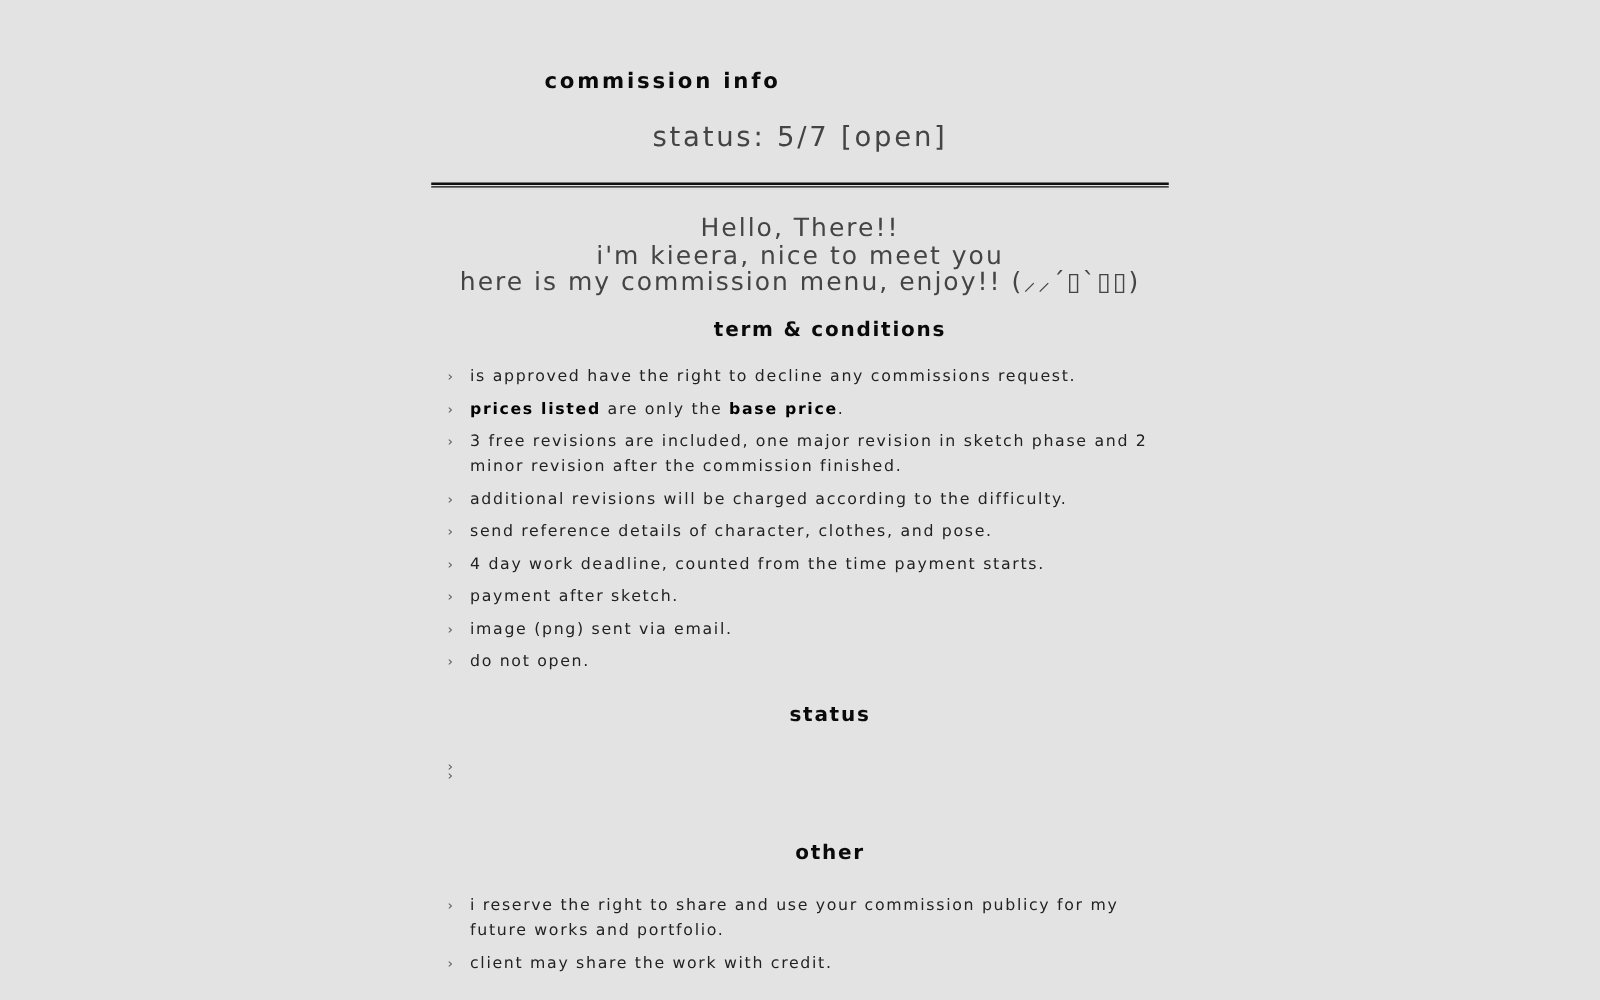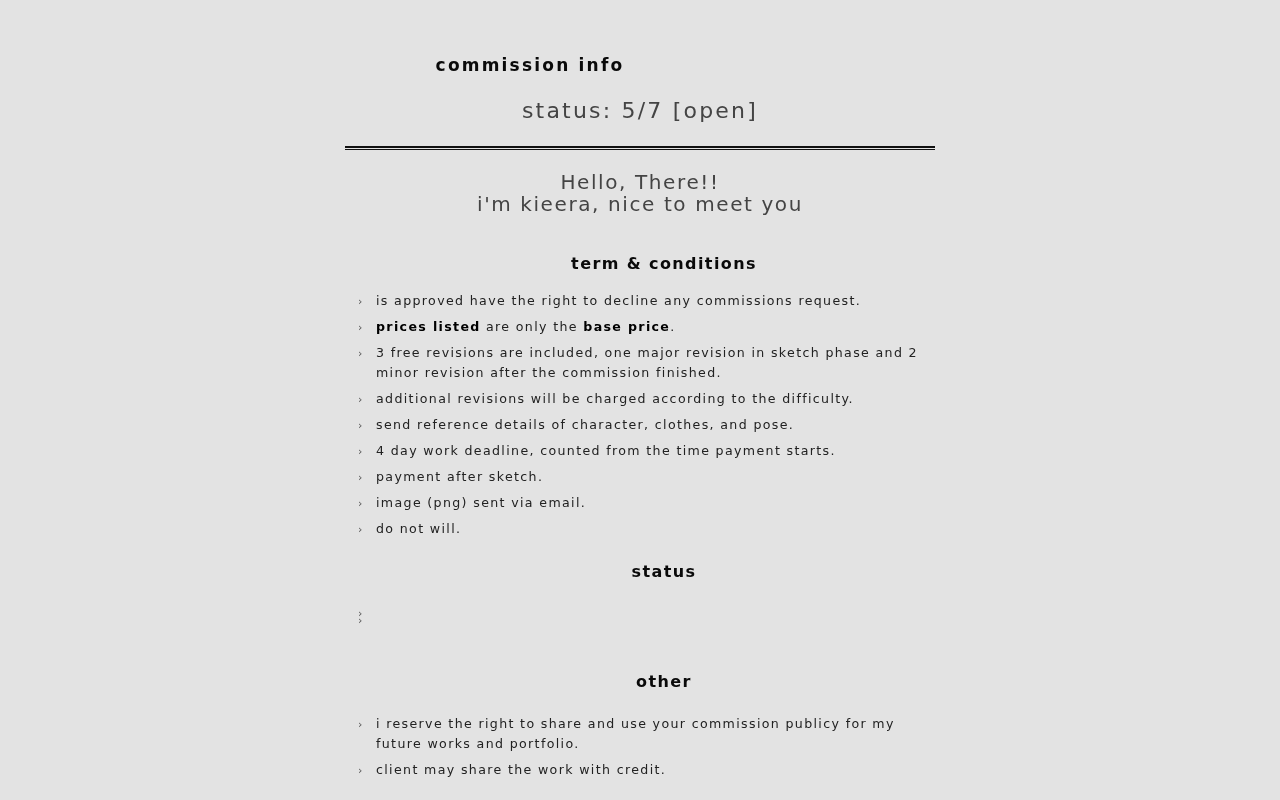--- a/index.html
+++ b/index.html
@@ -60,33 +60,34 @@
 <body>
 
 <div class="page">
   <div class="title">commission info</div>
   <div class="status">status: 5/7 [open]</div>
   <div class="divider"></div>
 
   <div class="greeting">
     <div>Hello, There!!</div>
     <div>i'm kieera, nice to meet you</div>
+    <div>here is my commission menu, enjoy!! (⸝⸝´▯`▯▯)</div>
   </div>
 
   <div class="section-title" style="top:254px">term &amp; conditions</div>
   <ul class="list" style="top:291px">
     <li><span class="chev">›</span><span>is approved have the right to decline any commissions request.</span></li>
     <li><span class="chev">›</span><b>prices listed</b><span> are only the </span><b>base price</b><span>.</span></li>
     <li><span class="chev">›</span><span>3 free revisions are included, one major revision in sketch phase and 2 minor revision after the commission finished.</span></li>
     <li><span class="chev">›</span><span>additional revisions will be charged according to the difficulty.</span></li>
     <li><span class="chev">›</span><span>send reference details of character, clothes, and pose.</span></li>
     <li><span class="chev">›</span><span>4 day work deadline, counted from the time payment starts.</span></li>
     <li><span class="chev">›</span><span>payment after sketch.</span></li>
     <li><span class="chev">›</span><span>image (png) sent via email.</span></li>
-    <li><span class="chev">›</span><span>do not will.</span></li>
+    <li><span class="chev">›</span><span>do not open.</span></li>
   </ul>
 
   <div class="section-title" style="top:562px">status</div>
   <ul class="list" style="top:603px">
     <li><span class="chev">›</span></li>
     <li><span class="chev">›</span></li>
   </ul>
 
   <div class="section-title" style="top:672px">other</div>
   <ul class="list" style="top:714px">

